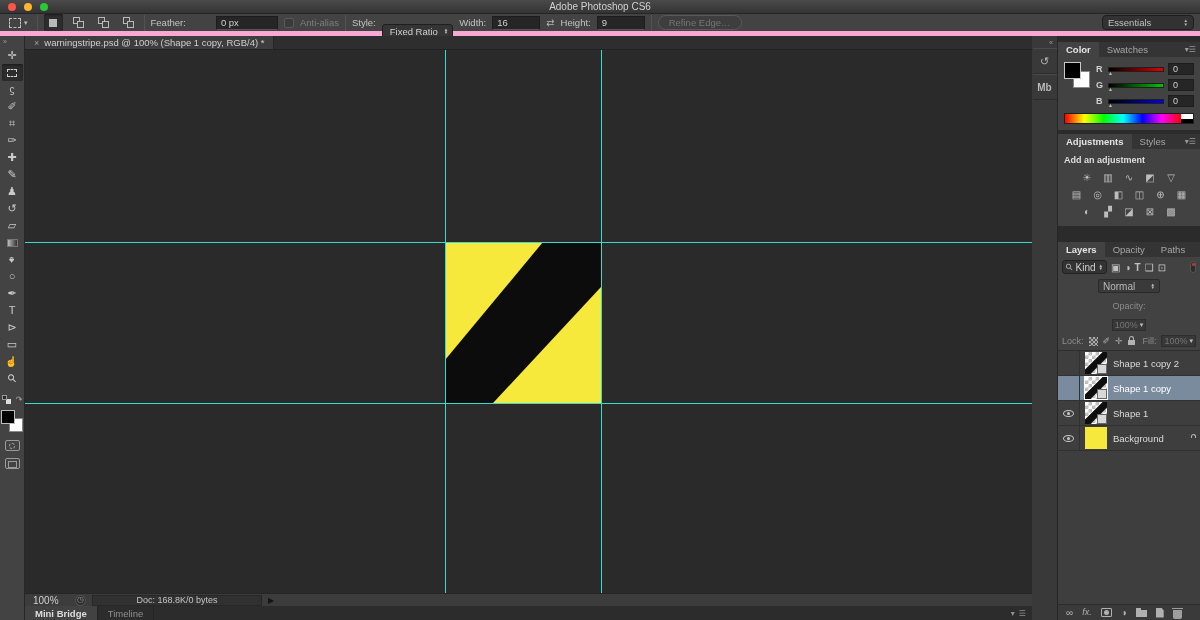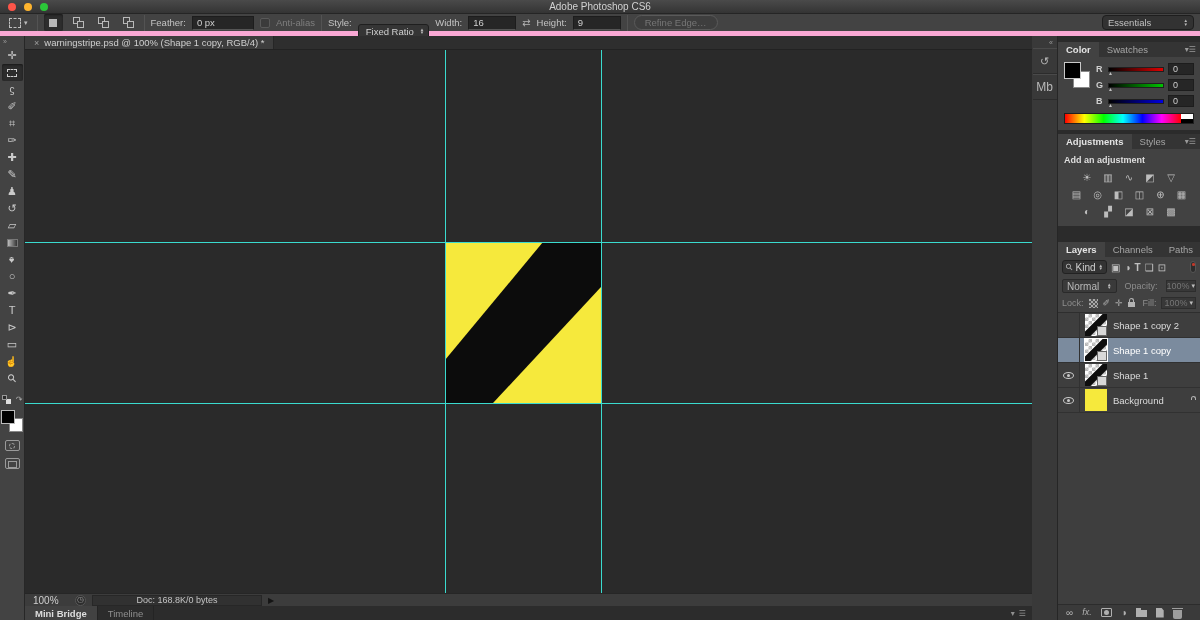--- a/index.html
+++ b/index.html
@@ -24,21 +24,21 @@
   .modebtn { width:19px; height:17px; display:flex; align-items:center; justify-content:center;
     position:relative; border-radius:2px; }
   .modebtn.active { background:#2d2d2d; box-shadow:inset 0 1px 2px #1a1a1a; }
   .sq { width:8px; height:8px; background:#b9b9b9; }
   .sq2a,.sq2b { width:7px; height:7px; border:1px solid #b9b9b9; position:absolute; }
   .sq2a { left:4px; top:3px; } .sq2b { left:8px; top:7px; background:#434343; }
   .olabel { color:#c3c3c3; }
   .olabel.dim { color:#7e7e7e; }
   .oinput { background:#262626; border:1px solid #1d1d1d; border-bottom-color:#555; color:#cfcfcf;
     height:14px; padding:0 4px; font-size:9.5px; font-family:"Liberation Sans",sans-serif; }
-  .oinput.w60 { width:62px; } .oinput.w48 { width:48px; }
+  .oinput.w60 { width:62px;margin-left:24px; } .oinput.w48 { width:48px; }
   .checkbox { width:10px; height:10px; background:#3b3b3b; border:1px solid #595959; border-radius:2px; }
   .dropdown { background:#353535; border:1px solid #1f1f1f; border-radius:3px; height:15px;
     display:flex; align-items:center; gap:6px; padding:0 4px 0 7px; color:#cfcfcf;margin-top:17px; }
   .stepper { display:inline-flex; flex-direction:column; line-height:3.2px; font-size:4.5px; color:#bbb; }
   .stepper::before { content:"▲"; } .stepper::after { content:"▼"; }
   .swapicon { color:#b5b5b5; font-size:10px; }
   .refine { border:1px solid #5a5a5a; border-radius:8px; background:#3e3e3e; color:#767676;
     padding:1px 10px; height:15px; font-size:9.5px; }
   .obspacer { flex:1; }
   .workspace { background:#323232; border:1px solid #1e1e1e; border-radius:4px; width:92px; height:15px;
@@ -98,21 +98,21 @@
   .btab { height:100%; display:flex; align-items:center; padding:0 10px; font-size:9.5px; color:#8f8f8f; border-right:1px solid #242424; }
   .btab.active { background:#424242; color:#dedede; font-weight:bold; }
   .bb-spacer { flex:1; }
   .bb-icons { display:flex; gap:4px; padding-right:6px; color:#8f8f8f; font-size:8px; }
 
   
   .dock { width:26px; background:#393939; border-right:1px solid #262626; display:flex; flex-direction:column; align-items:center; }
   .dock-collapse { align-self:flex-end; font-size:7px; color:#9a9a9a; padding:3px 4px 2px; }
   .dockbtn { width:24px; height:26px; border-top:1px solid #4a4a4a; border-bottom:1px solid #2c2c2c;
     display:flex; align-items:center; justify-content:center; color:#b9b9b9; font-size:11px; }
-  .dockbtn .mb { font-size:12px; font-weight:normal;text-align:right; }
+  .dockbtn .mb { font-size:10px; font-weight:bold;text-align:right; }
 
   
   .panels { width:142px; background:#2b2b2b; display:flex; flex-direction:column; padding-top:6px; gap:4px; }
   .panel { background:#424242; }
   .ptabs { height:15px; background:#343434; display:flex; align-items:stretch; }
   .ptab { padding:0 8px; display:flex; align-items:center; font-size:9.5px; color:#a5a5a5; }
   .ptab.active { background:#424242; color:#e3e3e3; font-weight:bold; }
   .pmenu { margin-left:auto; display:flex; align-items:center; padding-right:4px; color:#9a9a9a; font-size:8px; gap:2px; }
 
   
@@ -146,21 +146,21 @@
   
   .layerspanel { flex:1; display:flex; flex-direction:column;margin-top:12px; }
   .lfilter { display:flex; align-items:center; gap:4px; padding:3px 4px; background:#424242; }
   .kindpill { display:flex; align-items:center; gap:3px; background:#333; border:1px solid #222; border-radius:3px;
     height:14px; padding:0 3px; color:#cfcfcf; }
   .kindpill .mag { font-size:9px; transform:rotate(-45deg); color:#b5b5b5; }
   .ficon { color:#c0c0c0; font-size:10px; }
   .ficon.t { font-weight:bold; font-size:10px; }
   .ftoggle { margin-left:auto; width:6px; height:12px; border-radius:3px; background:#2c2c2c; border:1px solid #555; position:relative; }
   .ftoggle::after { content:""; position:absolute; left:1px; top:1px; width:2.5px; height:2.5px; border-radius:50%; background:#c0392b; }
-  .lblend { display:flex; align-items:center; gap:8px; padding:2px 4px; background:#424242; }
+  .lblend { display:flex; align-items:center; gap:8px; padding:2px 4px; background:#424242;flex-direction:column; }
   .blendsel { width:62px; height:14px; background:#3a3a3a; border:1px solid #2a2a2a; border-radius:2px;
     display:flex; align-items:center; justify-content:space-between; padding:0 4px; color:#b9b9b9; }
   .dimlabel { color:#8d8d8d; font-size:9px; }
   .dimval { background:#383838; border:1px solid #2d2d2d; color:#767676; height:12px; min-width:28px;
     display:flex; align-items:center; justify-content:center; font-size:9px; gap:2px; padding:0 2px; }
   .llockrow { display:flex; align-items:center; gap:5px; padding:2px 4px 3px; background:#424242; border-bottom:1px solid #2e2e2e; }
   .lockico { color:#a9a9a9; font-size:9px; }
   .checker-ico { width:9px; height:9px; background:#a9a9a9;
     background-image:linear-gradient(45deg,#555 25%,transparent 25%,transparent 75%,#555 75%),linear-gradient(45deg,#555 25%,transparent 25%,transparent 75%,#555 75%);
     background-size:4px 4px; background-position:0 0,2px 2px; }
@@ -472,21 +472,21 @@
               <span class="adjicon">⊠</span>
               <span class="adjicon">▩</span>
             </div>
           </div>
       </div>
     </div>
 
     <div class="panel layerspanel">
       <div class="ptabs">
         <div class="ptab active">Layers</div>
-        <div class="ptab">Channels</div>
+        <div class="ptab">Opacity</div>
         <div class="ptab">Paths</div>
 
       </div>
 
       <div class="lfilter">
         <div class="kindpill">
           <span class="mag">⚲</span>
           <span>Kind</span>
           <span class="stepper"></span>
         </div>

